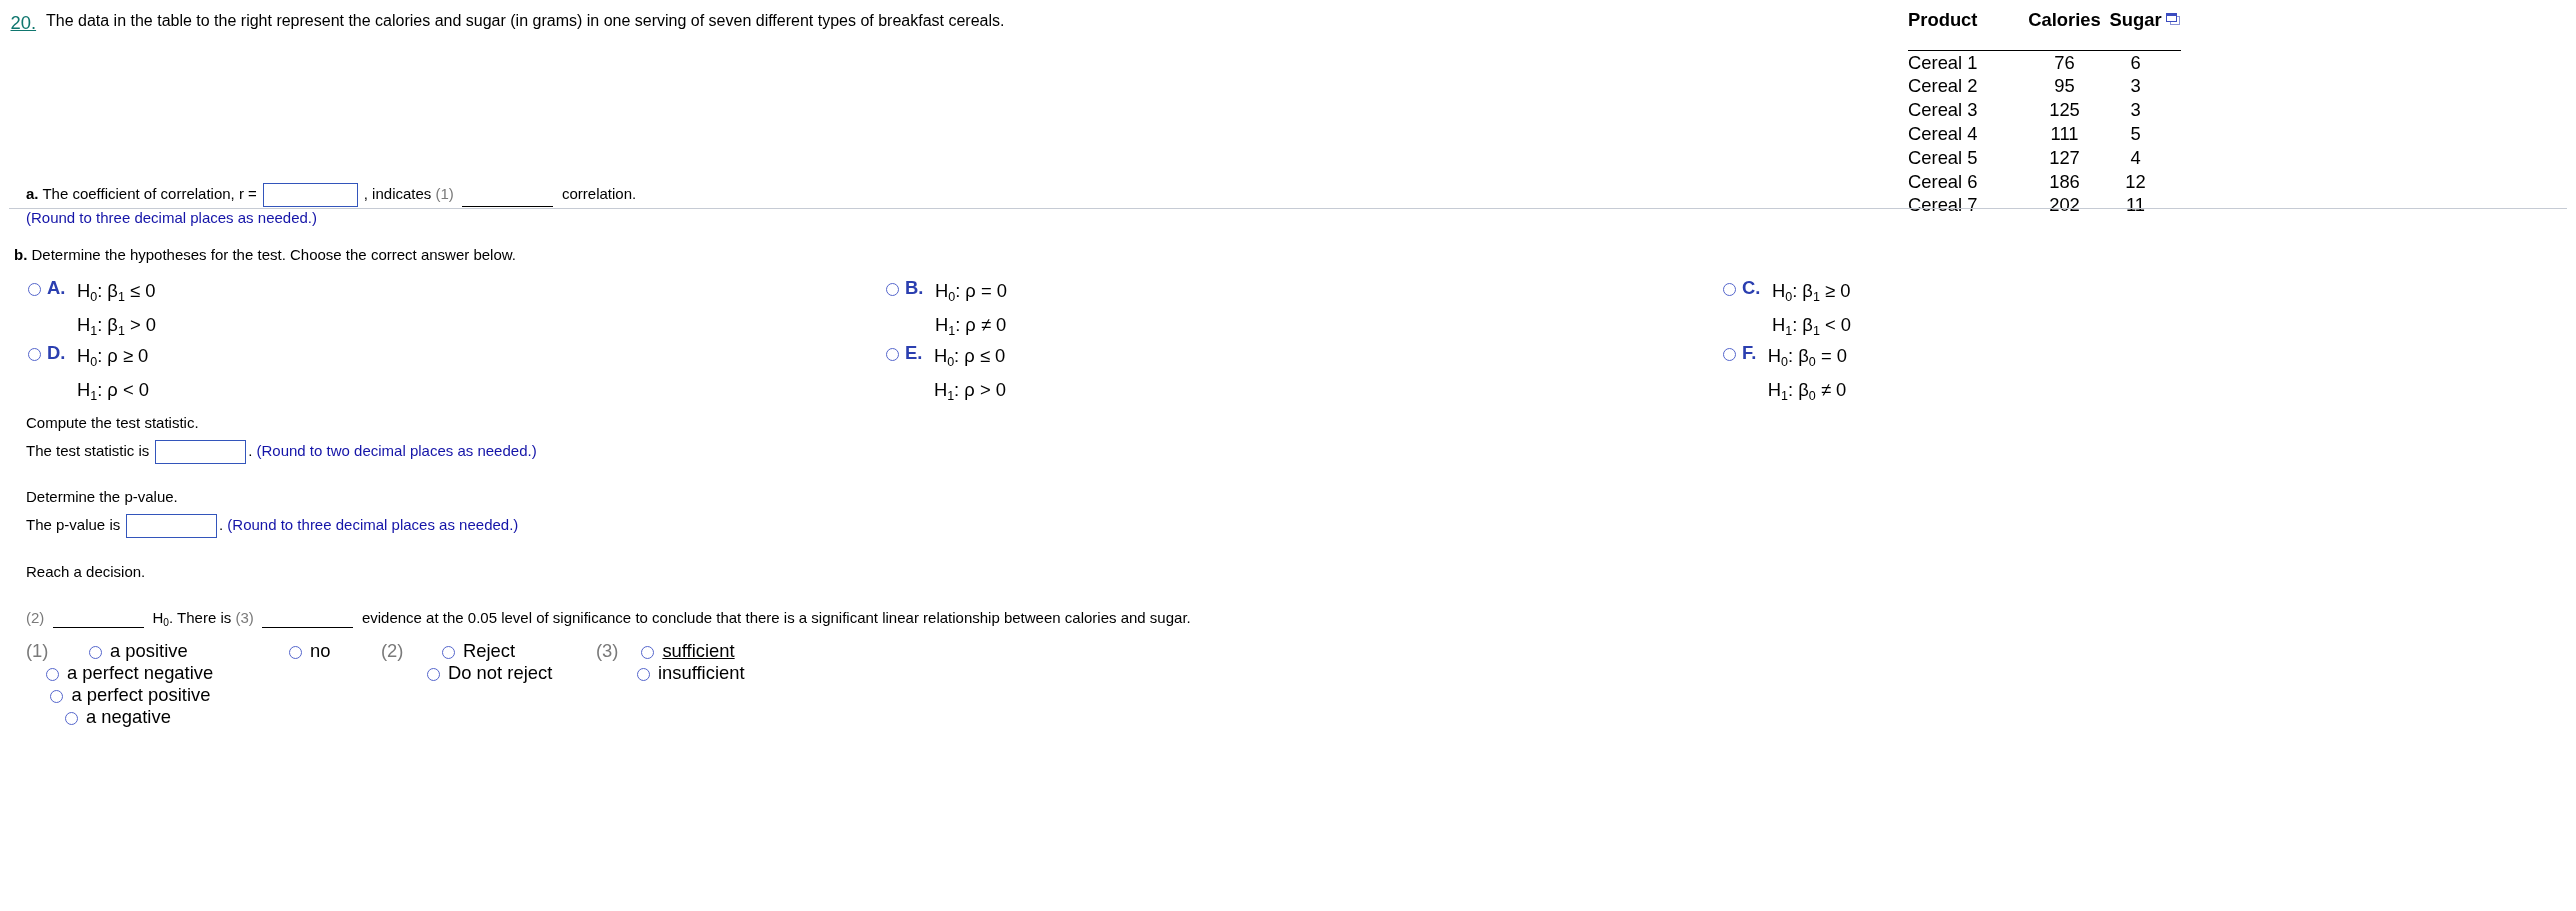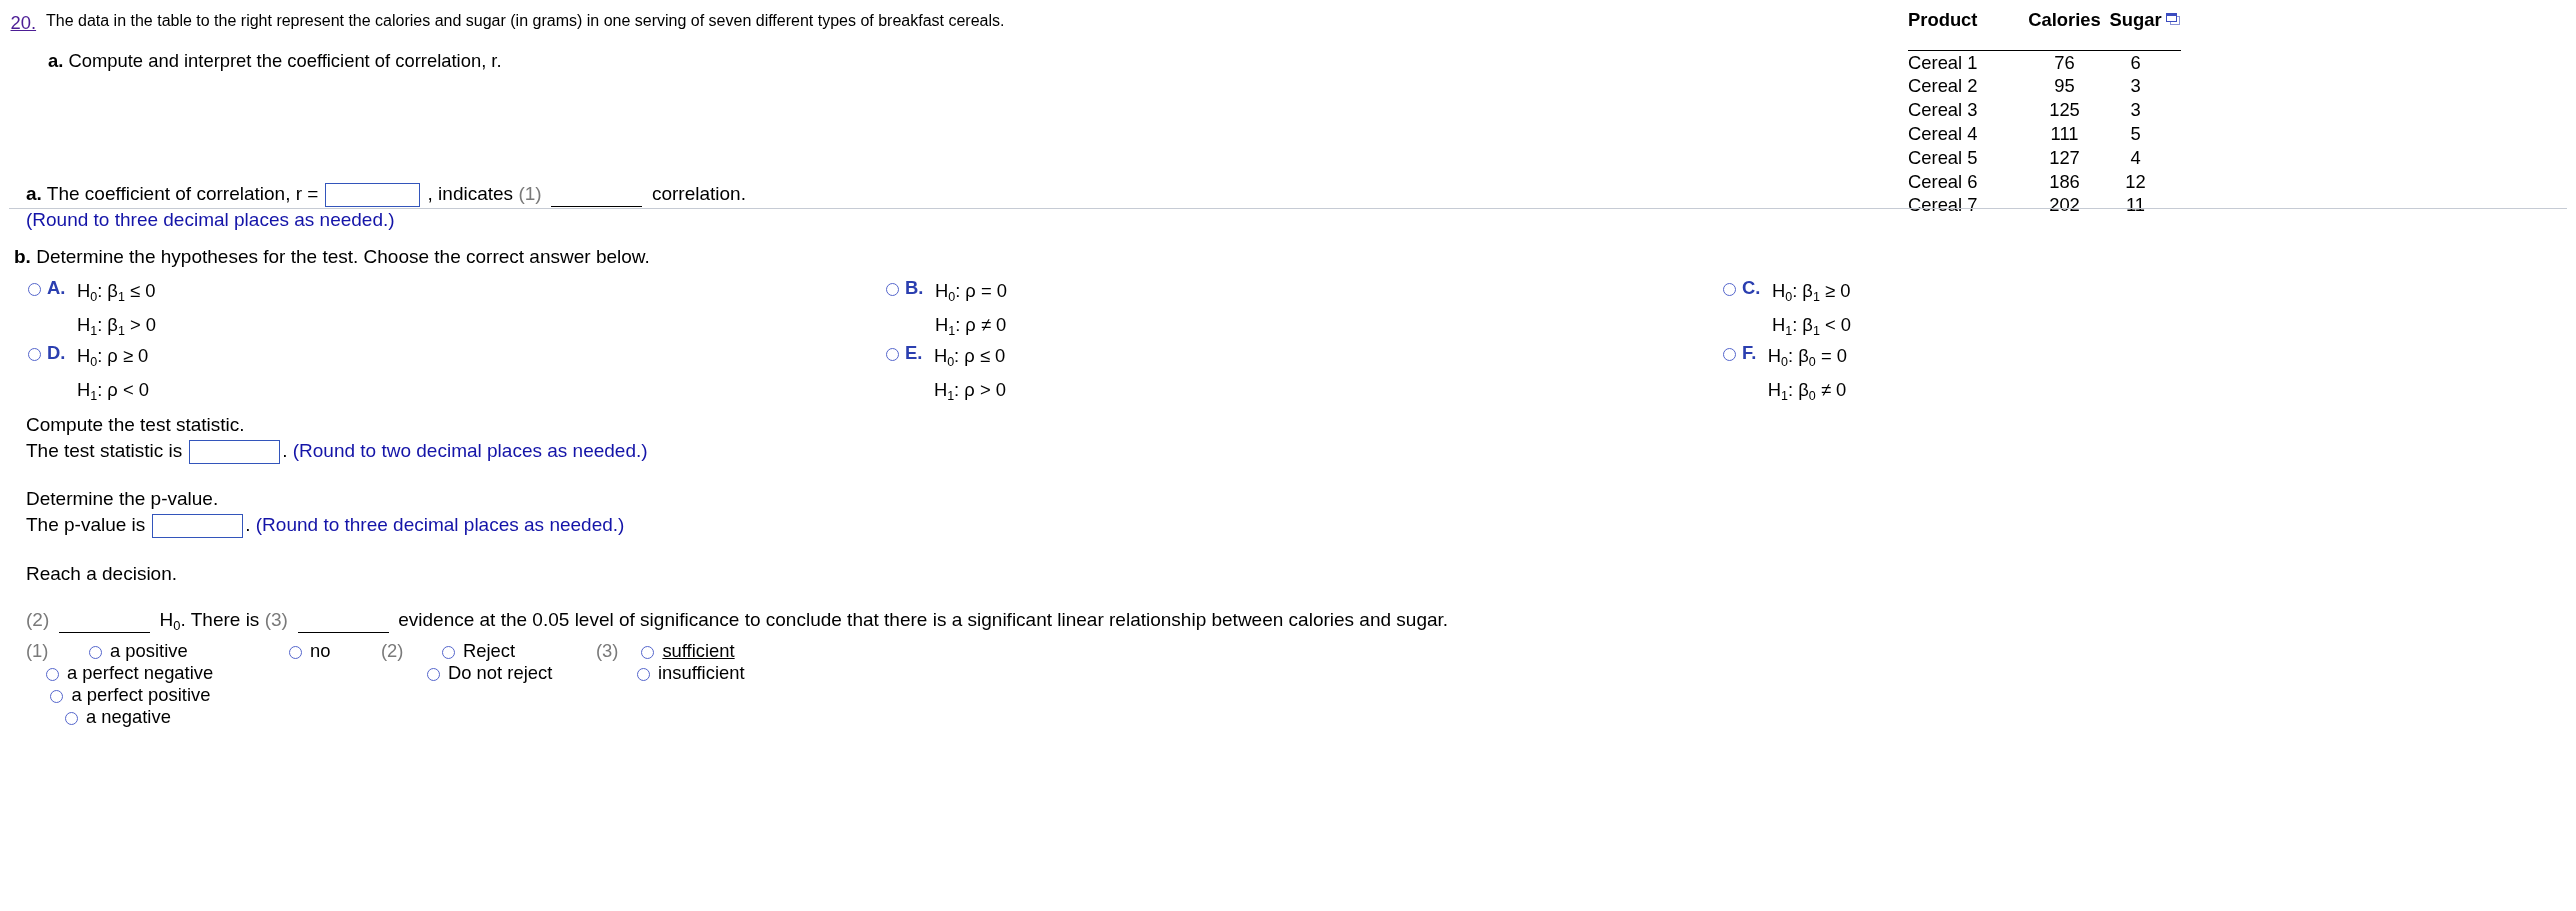--- a/index.html
+++ b/index.html
@@ -20,21 +20,21 @@
   
   #question-header {
     position: absolute;
     left: 0; top: 0;
     width: 2576px;
     height: 209px;
   }
   #q-number {
     position: absolute;
     left: 10.5px; top: 12.3px;
-    color: #4c1d95;
+    color: #0f766e;
     font-size: 18.4px;
     text-decoration: underline;
   }
   #q-stem {
     position: absolute;
     left: 46px; top: 12.3px;
     font-size: 16px;
     white-space: nowrap;
   }
   #q-parts {
@@ -107,21 +107,21 @@
     background: #c6cbd4;
   }
 
   
   #answer-area {
     position: absolute;
     left: 0; top: 209px;
     width: 2576px;
   }
 
-  .row { position: absolute; white-space: nowrap; font-size: 19px; }
+  .row { position: absolute; white-space: nowrap; font-size: 15px; }
 
   .blue-note { color: #1414a8; }
   .bold { font-weight: bold; }
 
   .ansbox {
     display: inline-block;
     vertical-align: middle;
     border: 1.3px solid #3355bb;
     background: #ffffff;
     height: 24px;
@@ -178,24 +178,20 @@
 </head>
 <body>
 
 <div id="question-header">
 
   <div id="q-number">20.</div>
 
   <div id="q-stem">The data in the table to the right represent the calories and sugar (in grams) in one serving of seven different types of breakfast cereals.</div>
 
   <div id="q-parts">
-    <div>
-      <span class="lbl">a.</span>
-      <span>Compute and interpret the coefficient of correlation, r.</span>
-    </div>
   </div>
 
   <table id="data-table">
     <thead>
       <tr>
         <th class="c-product">Product</th>
         <th class="c-cal num">Calories</th>
         <th class="c-sug num">Sugar</th>
         <th id="copy-icon-cell">
           <span class="copy-icon">

